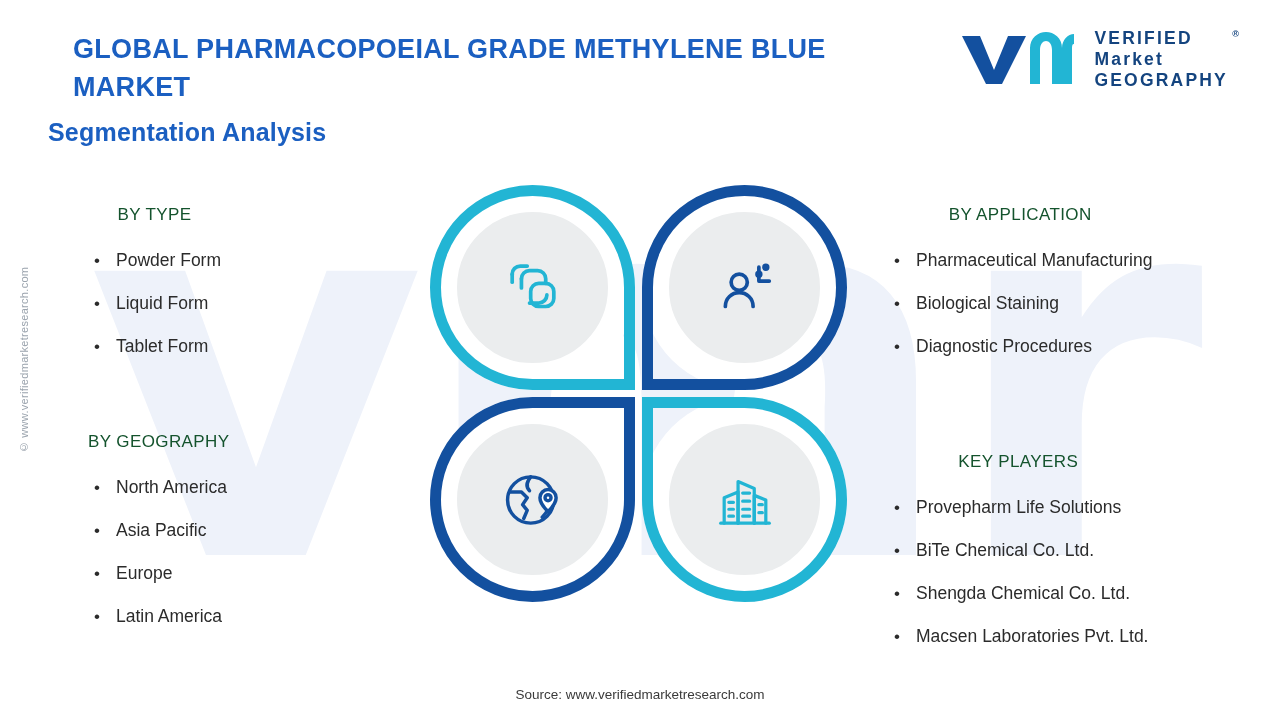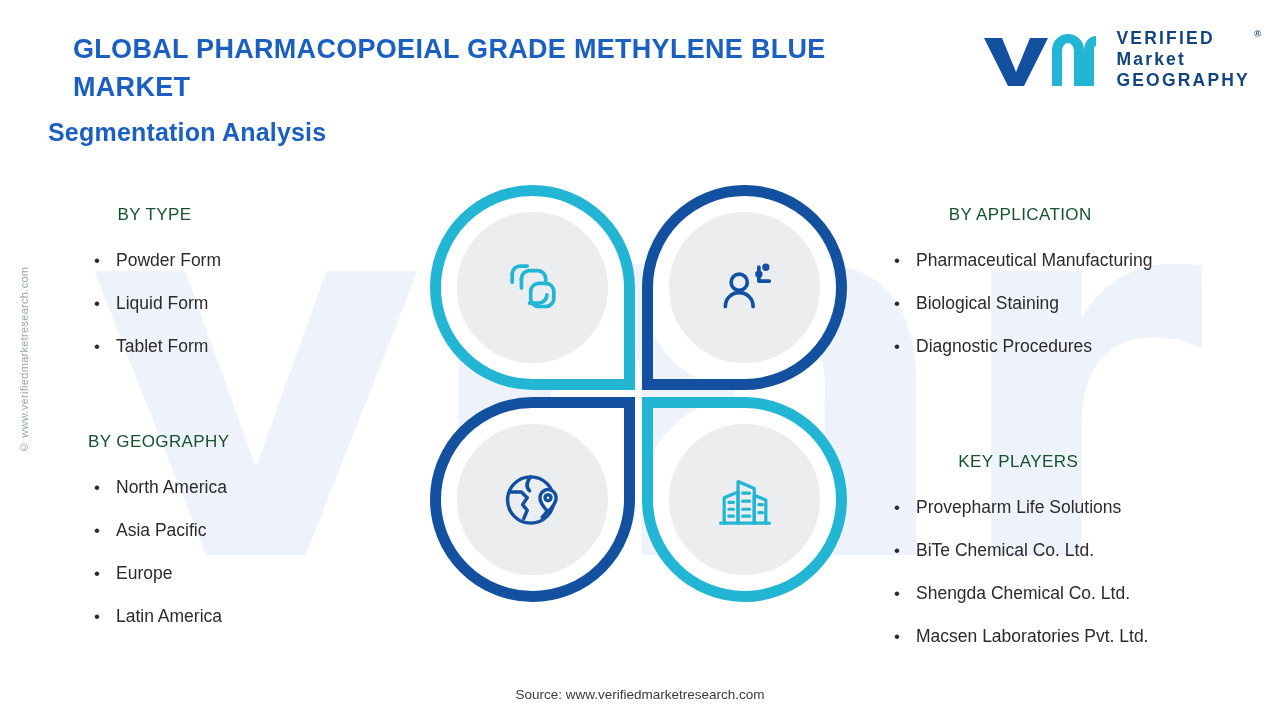--- a/index.html
+++ b/index.html
@@ -52,23 +52,22 @@
     margin-top: 12px;
     color: #1b5fc1;
     font-size: 25px;
     font-weight: 700;
     letter-spacing: 0.2px;
   }
 
   
   .logo {
     position: absolute;
-    right: 30px; top: 28px;
+    right: 52px; top: 28px;
     display: flex;
-    align-items: center;
     gap: 16px;
     z-index: 5;
   }
   .logo-mark { width: 120px; height: 60px; }
   .logo-text {
     color: #14447f;
     font-size: 17.5px;
     font-weight: 700;
     letter-spacing: 2.2px;
     line-height: 21px;

